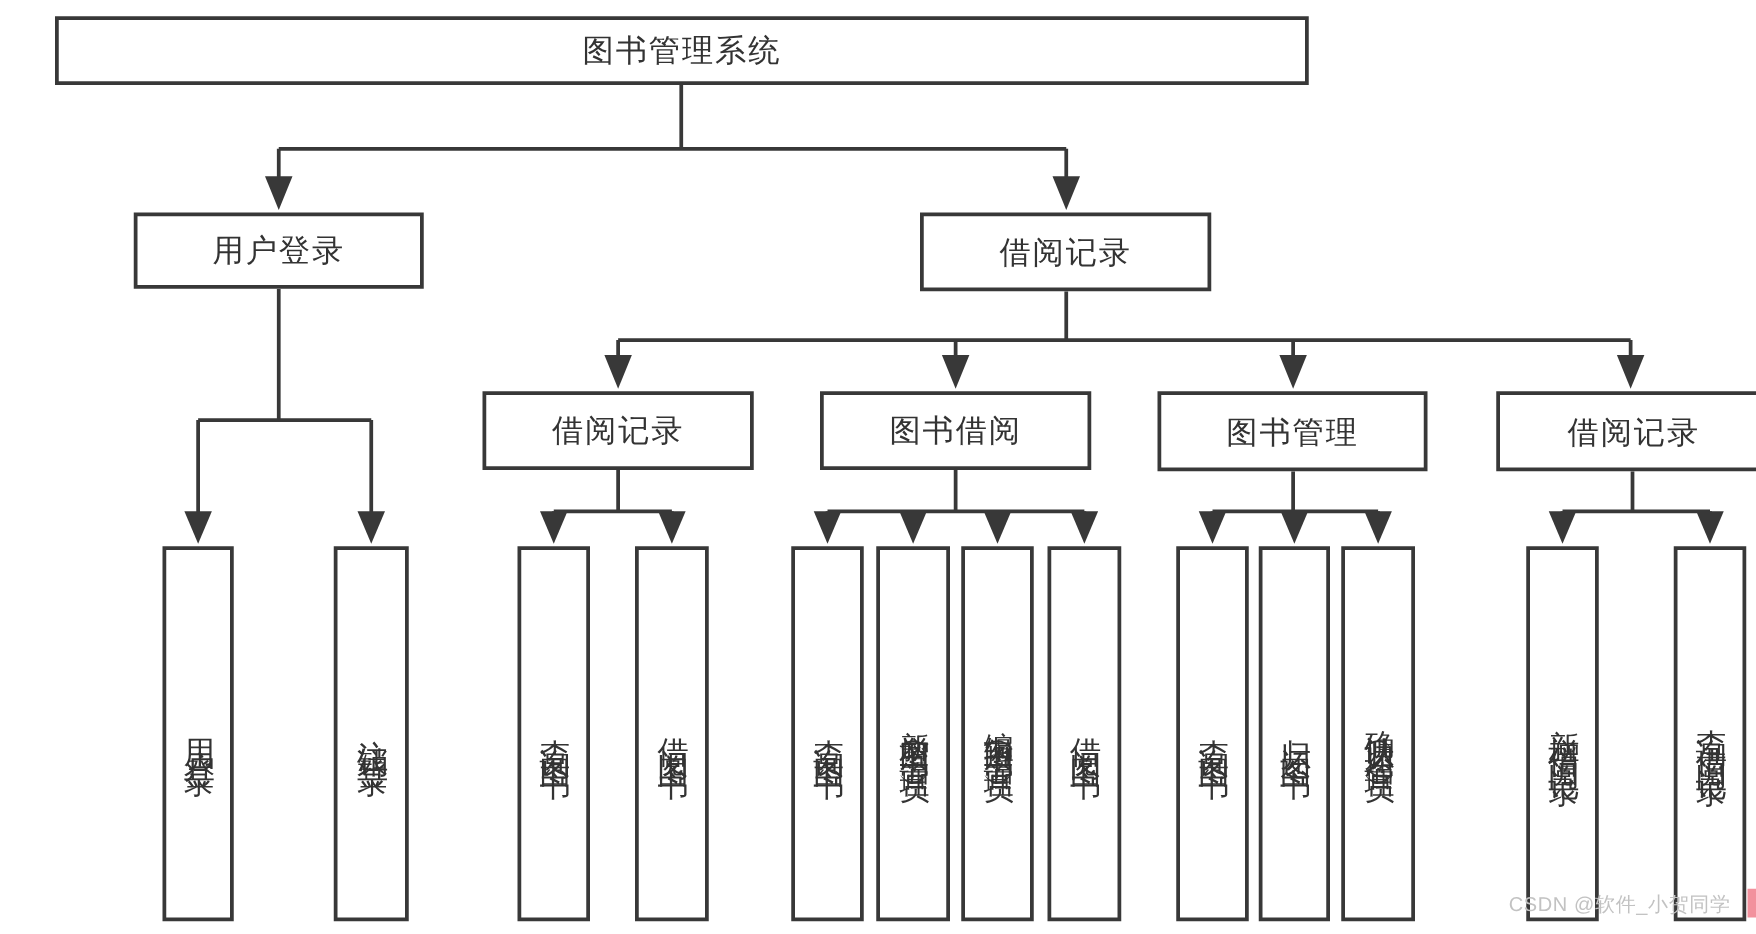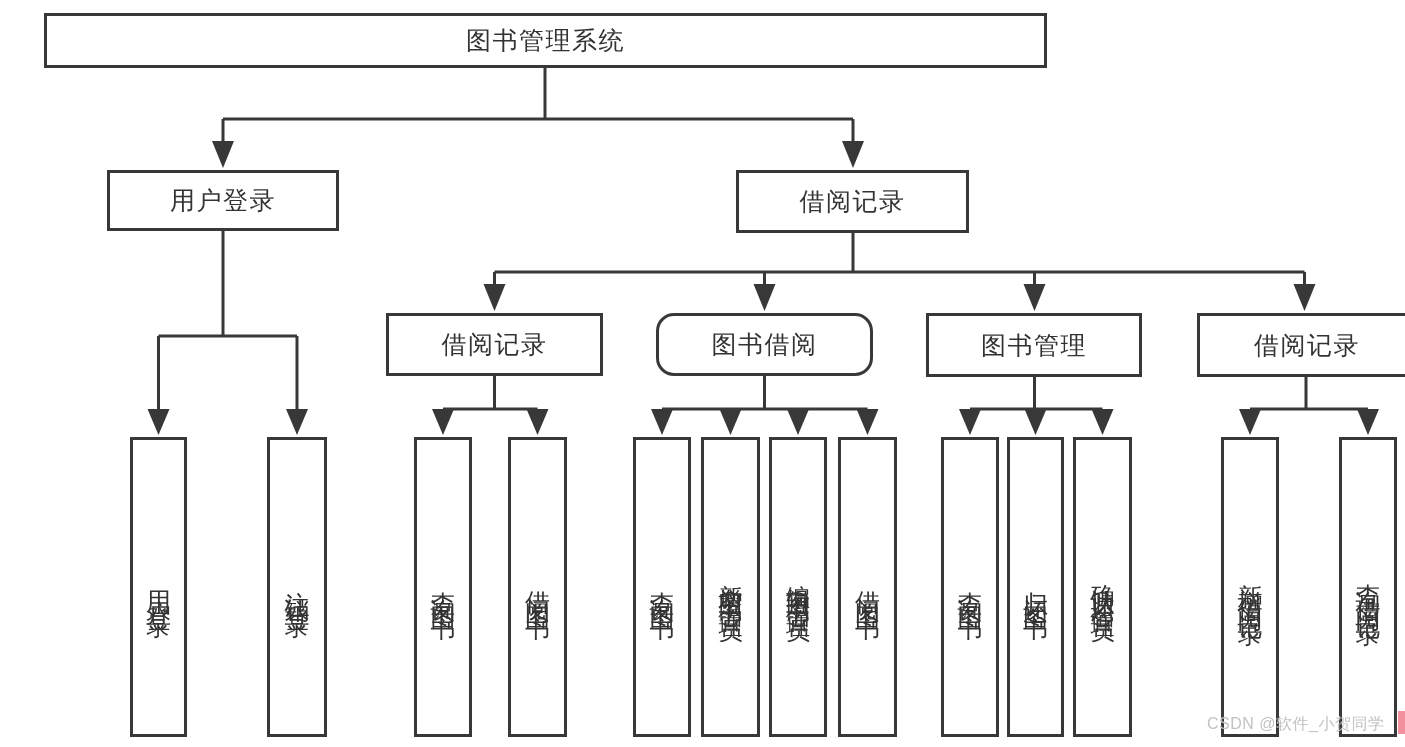--- a/index.html
+++ b/index.html
@@ -36,21 +36,21 @@
     letter-spacing: 8px;
     line-height: 1;
     white-space: nowrap;
   }
   .vnode.tight span { letter-spacing: 5px; font-size: 24px; }
   
   .n-root  { left: 20px;  top: 13px;  width: 1003px; height: 55px; }
   .n-l2a   { left: 83px;  top: 170px; width: 232px;  height: 61px; }
   .n-l2b   { left: 712px; top: 170px; width: 233px;  height: 63px; }
   .n-g1    { left: 362px; top: 313px; width: 217px;  height: 63px; }
-  .n-g2    { left: 632px; top: 313px; width: 217px;  height: 63px; border-radius: 18px; }
+  .n-g2    { left: 632px; top: 313px; width: 217px;  height: 63px; }
   .n-g3    { left: 902px; top: 313px; width: 216px;  height: 64px; }
   .n-g4    { left: 1173px;top: 313px; width: 220px;  height: 64px; }
   .leaf    { top: 437px; height: 300px; }
   .n-a1 { left: 106px;  width: 57px; }
   .n-a2 { left: 243px;  width: 60px; }
   .n-b1 { left: 390px;  width: 58px; }
   .n-b2 { left: 484px;  width: 59px; }
   .n-c1 { left: 609px;  width: 58px; }
   .n-c2 { left: 677px;  width: 59px; }
   .n-c3 { left: 745px;  width: 58px; }

